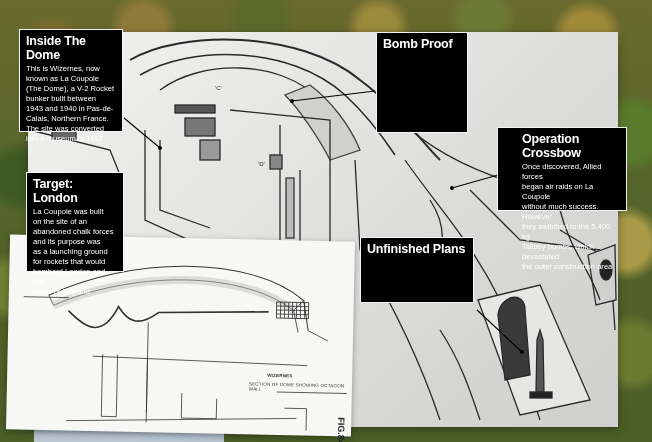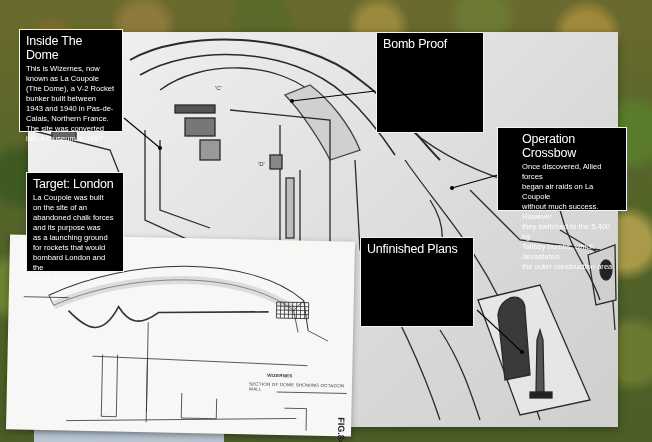--- a/index.html
+++ b/index.html
@@ -39,21 +39,21 @@
     transform: rotate(1.2deg);
     box-shadow: 0 2px 6px rgba(0,0,0,0.35);
   }
   svg.sketch { position: absolute; left: 0; top: 0; }
   .caption {
     position: absolute; background: #000; color: #fff;
     padding: 4px 6px 5px 6px; box-sizing: border-box;
     border: 1px solid #f3f3f3;
   }
   .caption h3 {
-    margin: 0 0 2px 0; font-size: 12.5px; font-weight: normal; letter-spacing: -0.2px;
+    margin: 0 0 2px 0; font-size: 12.5px; font-weight: bold; letter-spacing: -0.2px;
     line-height: 14px;
   }
   .caption p {
     margin: 0; font-size: 7.6px; line-height: 10px; white-space: pre-line;
   }
   .plan-label {
     position: absolute; font-size: 4.5px; color: #333; letter-spacing: 0.2px;
     font-family: "Liberation Sans", sans-serif;
   }
   .fig-label {
@@ -165,21 +165,21 @@
   <p>This is Wizernes, now
 known as La Coupole
 (The Dome), a V-2 Rocket
 bunker built between
 1943 and 1940 in Pas-de-
 Calais, Northern France.
 The site was converted
 into a museum in 1997</p>
 </div>
 
-<div class="caption" style="left:376px; top:32px; width:108px; height:101px;">
+<div class="caption" style="left:376px; top:32px; width:92px; height:101px;">
   <h3>Bomb Proof</h3>
 </div>
 
 <div class="caption" style="left:497px; top:127px; width:130px; height:84px;padding-left:24px;">
   <h3>Operation Crossbow</h3>
   <p>Once discovered, Allied forces
 began air raids on La Coupole
 without much success. However
 they switched to the 5,400 kg
 Tallboy bombs, which devastated
@@ -191,15 +191,15 @@
   <p>La Coupole was built
 on the site of an
 abandoned chalk forces
 and its purpose was
 as a launching ground
 for rockets that would
 bombard London and the
 south of England</p>
 </div>
 
-<div class="caption" style="left:360px; top:237px; width:114px; height:90px;">
+<div class="caption" style="left:360px; top:237px; width:114px; height:66px;">
   <h3>Unfinished Plans</h3>
 </div>
 
 </body></html>

